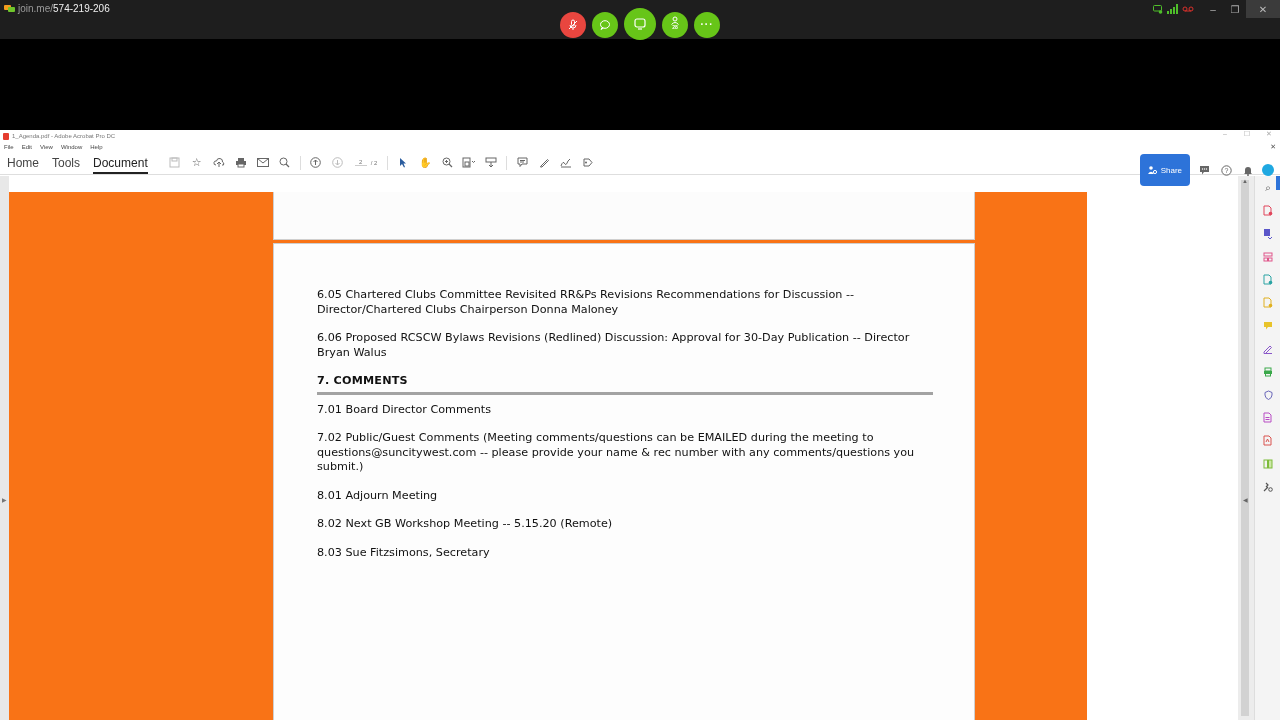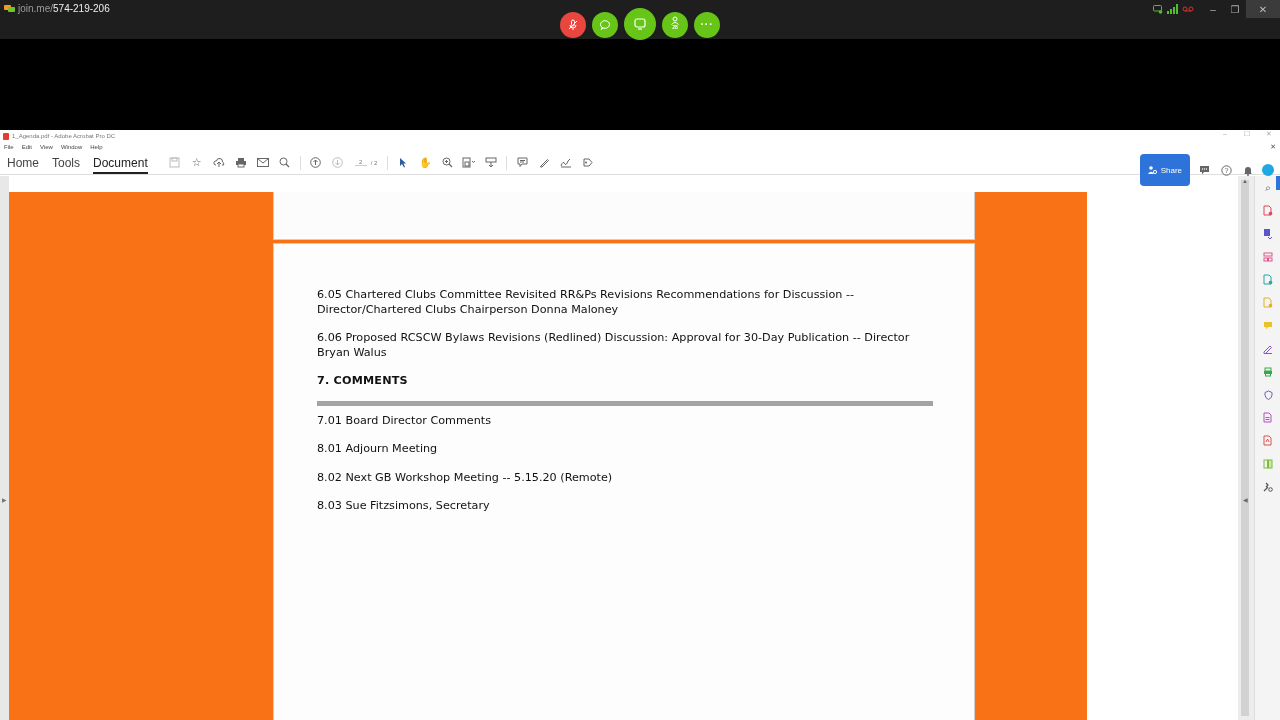--- a/index.html
+++ b/index.html
@@ -54,21 +54,21 @@
 
     
     .content { position: absolute; left: 0; top: 46px; width: 1280px; height: 544px; }
     .left-rail { position: absolute; left: 0; top: 0; width: 9px; height: 544px; background: #e8e8e8; }
     .left-rail .arrow { position: absolute; left: 2px; top: 320px; font-size: 6px; color: #777; }
     .viewer { position: absolute; left: 9px; top: 16px; width: 1078px; height: 544px; background: #f97316; }
     .page-prev { position: absolute; left: 264px; top: 0; width: 702px; height: 48px; background: #fcfcfc; border: 1px solid #cfcfcf; border-top: none; }
     .page { position: absolute; left: 264px; top: 51px; width: 702px; height: 500px; background: #fdfdfd; border: 1px solid #cfcfcf; }
     .doc { position: absolute; left: 43px; top: 44px; width: 616px; font-family: "DejaVu Sans", sans-serif; font-size: 11.2px; color: #111; line-height: 14.5px; }
     .para { margin-bottom: 14px; }
-    .sec-head { font-weight: bold; border-bottom: 5px solid #a3a3a3; padding-bottom: 12px; margin-bottom: 8px; letter-spacing: 0.2px; }
+    .sec-head { font-weight: bold; border-bottom: 3px solid #a3a3a3; padding-bottom: 3px; margin-bottom: 8px; letter-spacing: 0.2px; }
     .scroll-v { position: absolute; left: 1238px; top: 0; width: 16px; height: 544px; background: #ececec; }
     .scroll-v .thumb { position: absolute; left: 3px; top: 4px; width: 8px; height: 536px; background: #d2d2d2; }
     .scroll-v .up { position: absolute; left: 4px; top: 2px; font-size: 6px; color: #666; }
     .scroll-v .collapse { position: absolute; left: 5px; top: 320px; font-size: 6px; color: #666; }
     .right-panel { position: absolute; left: 1254px; top: 0; width: 26px; height: 544px; background: #f4f4f4; border-left: 1px solid #ddd; }
     .rp-icon { width: 26px; height: 23px; display: flex; align-items: center; justify-content: center; font-size: 10px; }
     .rp-accent { position: absolute; right: 0; top: 0; width: 4px; height: 14px; background: #2d73d9; }
   </style>
 </head>
 <body>
@@ -304,20 +304,21 @@
       <span class="arrow">▶</span>
     </div>
     <div class="viewer">
       <div class="page-prev"></div>
       <div class="page">
         <div class="doc">
           <div class="para">6.05 Chartered Clubs Committee Revisited RR&amp;Ps Revisions Recommendations for Discussion -- Director/Chartered Clubs Chairperson Donna Maloney</div>
           <div class="para">6.06 Proposed RCSCW Bylaws Revisions (Redlined) Discussion: Approval for 30-Day Publication -- Director Bryan Walus</div>
           <div class="sec-head">7. COMMENTS</div>
           <div class="para">7.01 Board Director Comments</div>
+          <div class="para">7.02 Public/Guest Comments (Meeting comments/questions can be EMAILED during the meeting to questions@suncitywest.com -- please provide your name &amp; rec number with any comments/questions you submit.)</div>
           <div class="para">8.01 Adjourn Meeting</div>
           <div class="para">8.02 Next GB Workshop Meeting -- 5.15.20 (Remote)</div>
           <div class="para">8.03 Sue Fitzsimons, Secretary</div>
         </div>
       </div>
     </div>
     <div class="scroll-v">
       <div class="thumb"></div>
       <span class="up">▲</span>
       <span class="collapse">◀</span>

